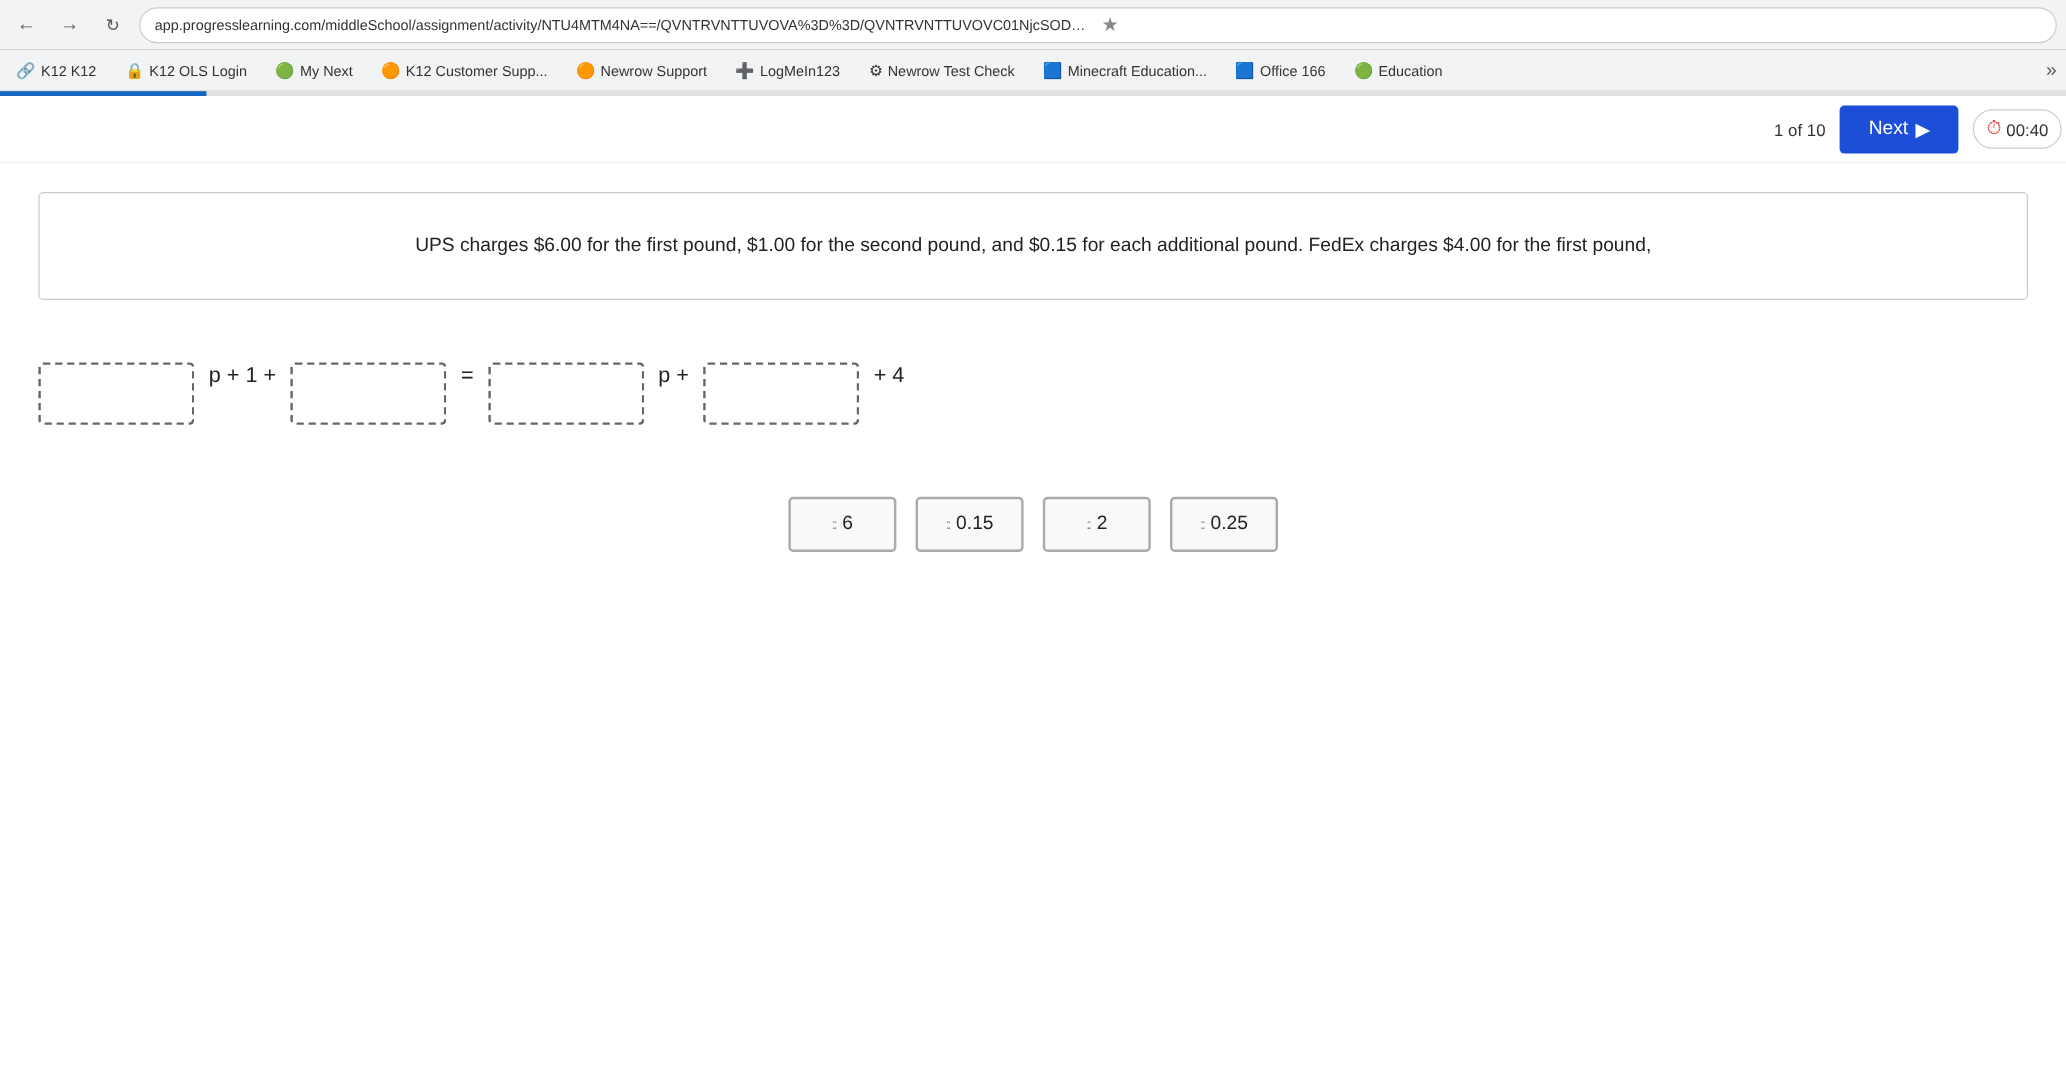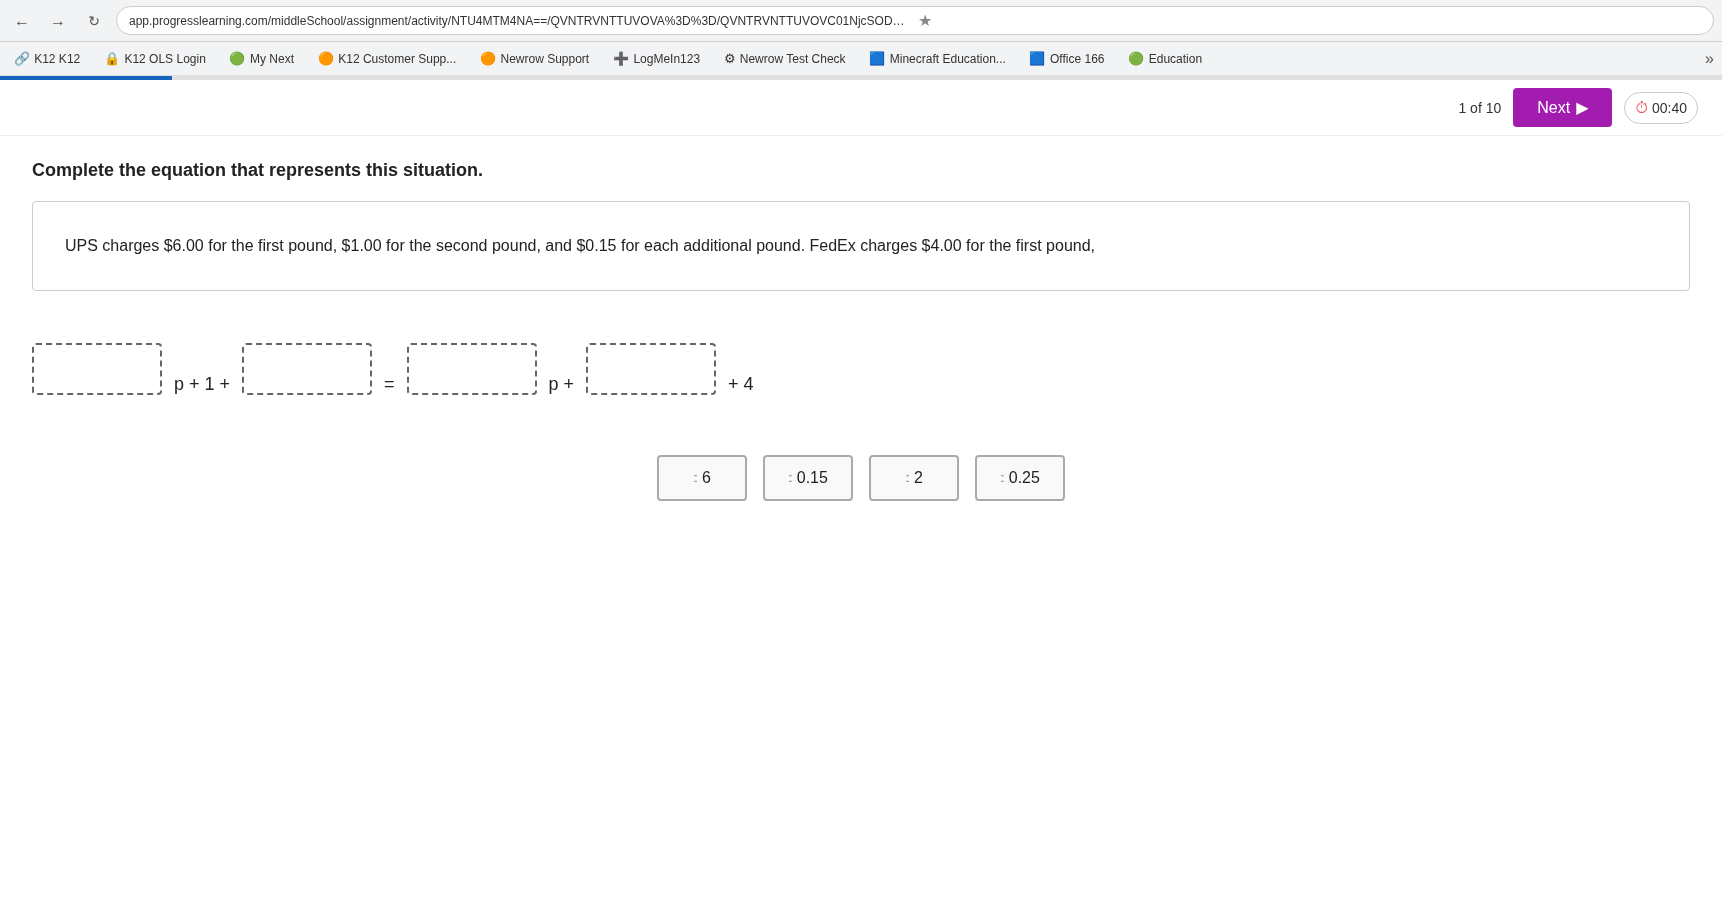--- a/index.html
+++ b/index.html
@@ -55,31 +55,31 @@
       height: 4px;
       background: #1565c0;
       width: 10%;
     }
 
     
     .top-toolbar {
       display: flex;
       align-items: center;
       justify-content: flex-end;
-      padding: 8px 24px;
+      padding: 8px 4px;
       gap: 12px;
       border-bottom: 1px solid #eee;
       height: 56px;
     }
     .page-counter {
       font-size: 14px;
       color: #333;
     }
     .next-btn {
-      background: #a21caf;
+      background: #1d4ed8;
       color: #fff;
       border: none;
       padding: 10px 24px;
       border-radius: 4px;
       font-size: 16px;
       cursor: pointer;
       display: flex;
       align-items: center;
       gap: 6px;
     }
@@ -108,26 +108,27 @@
 
     
     .problem-box {
       border: 1px solid #ccc;
       border-radius: 4px;
       padding: 28px 32px;
       margin-bottom: 52px;
       font-size: 16px;
       color: #222;
       line-height: 2;
+      text-align: center;
     }
 
     
     .equation-area {
       display: flex;
-      align-items: flex-end;
+      align-items: flex-start;
       gap: 8px;
       margin: 40px 0 0 0;
       flex-wrap: wrap;
     }
     .drop-box {
       width: 130px;
       height: 52px;
       border: 2px dashed #666;
       border-radius: 4px;
       display: flex;
@@ -237,21 +238,20 @@
     <span>Next</span>
     <span>▶</span>
   </button>
   <div class="timer">
     <span class="timer-icon">⏱</span>
     <span>00:40</span>
   </div>
 </div>
 
 <div class="main-content">
-  <div class="question-instruction">Complete the equation that represents this situation.</div>
 
   <div class="problem-box">
     <p>UPS charges $6.00 for the first pound, $1.00 for the second pound, and $0.15 for each additional pound. FedEx charges $4.00 for the first pound,</p>
   </div>
 
   <div class="equation-area">
     <div class="drop-box"></div>
     <span class="eq-text">p + 1 +</span>
     <div class="drop-box"></div>
     <span class="eq-text">=</span>

